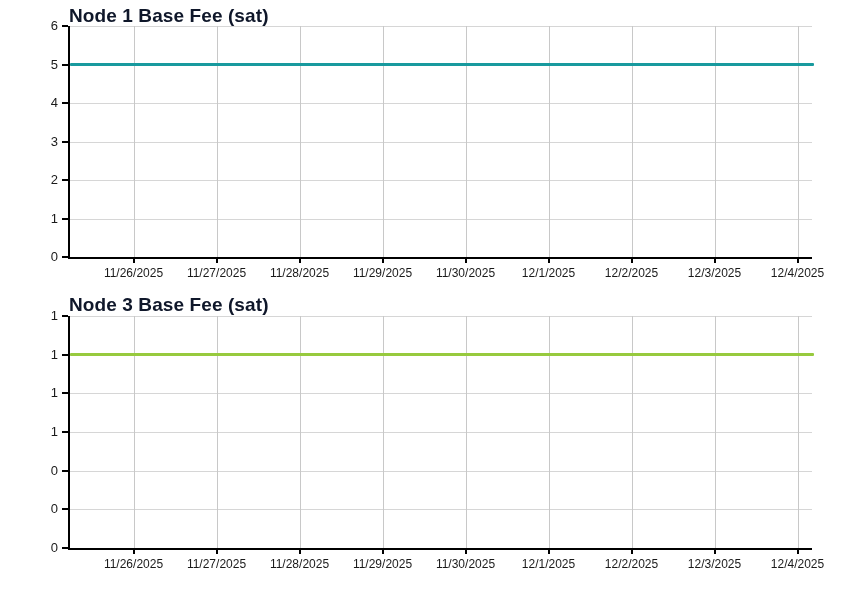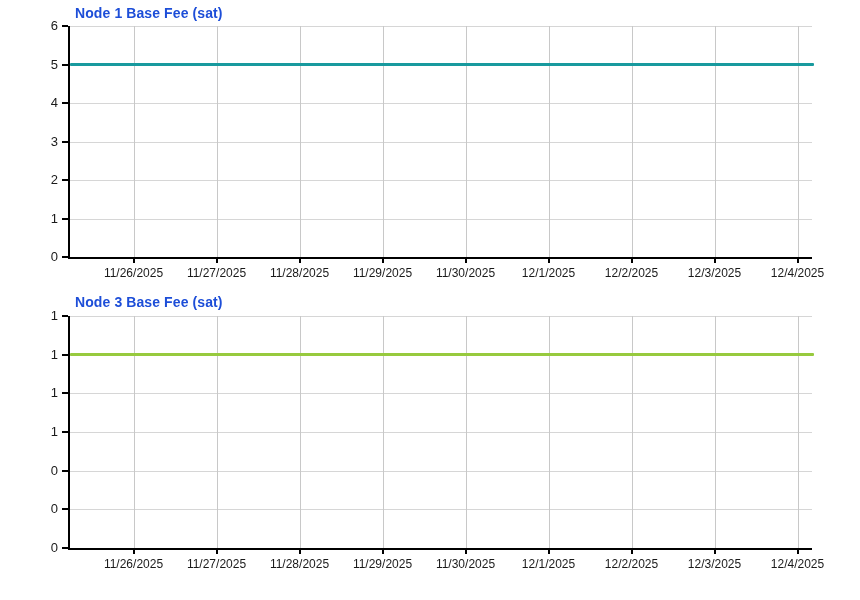--- a/index.html
+++ b/index.html
@@ -2,22 +2,22 @@
 <html><head>
 <meta charset="utf-8">
 <style>
   html, body { margin: 0; padding: 0; background: #ffffff; }
   body {
     width: 860px; height: 600px; position: relative; overflow: hidden;
     font-family: "Liberation Sans", sans-serif;
   }
   .chart-section { position: absolute; left: 0; top: 0; width: 860px; height: 600px; pointer-events: none; }
   .chart-title {
-    position: absolute; left: 75px; font-size: 14px; font-weight: bold;
-    color: #1d4ed8; white-space: nowrap; letter-spacing: 0.1px;
+    position: absolute; left: 69px; font-size: 19px; font-weight: bold;
+    color: #0f172a; white-space: nowrap; letter-spacing: 0.1px;
   }
   .plot {
     position: absolute; left: 68px; width: 742px;
     border-left: 2px solid #000000; border-bottom: 2px solid #000000;
     box-sizing: content-box;
   }
   .gridline-h { position: absolute; left: 0; width: 742px; height: 1px; background: #d6d6d6; }
   .gridline-v { position: absolute; top: 0; width: 1px; background: #c8c8c8; }
   .y-tick-mark { position: absolute; left: -8px; width: 6px; height: 2px; background: #000000; }
   .x-tick-mark { position: absolute; width: 2px; height: 6px; background: #000000; }

